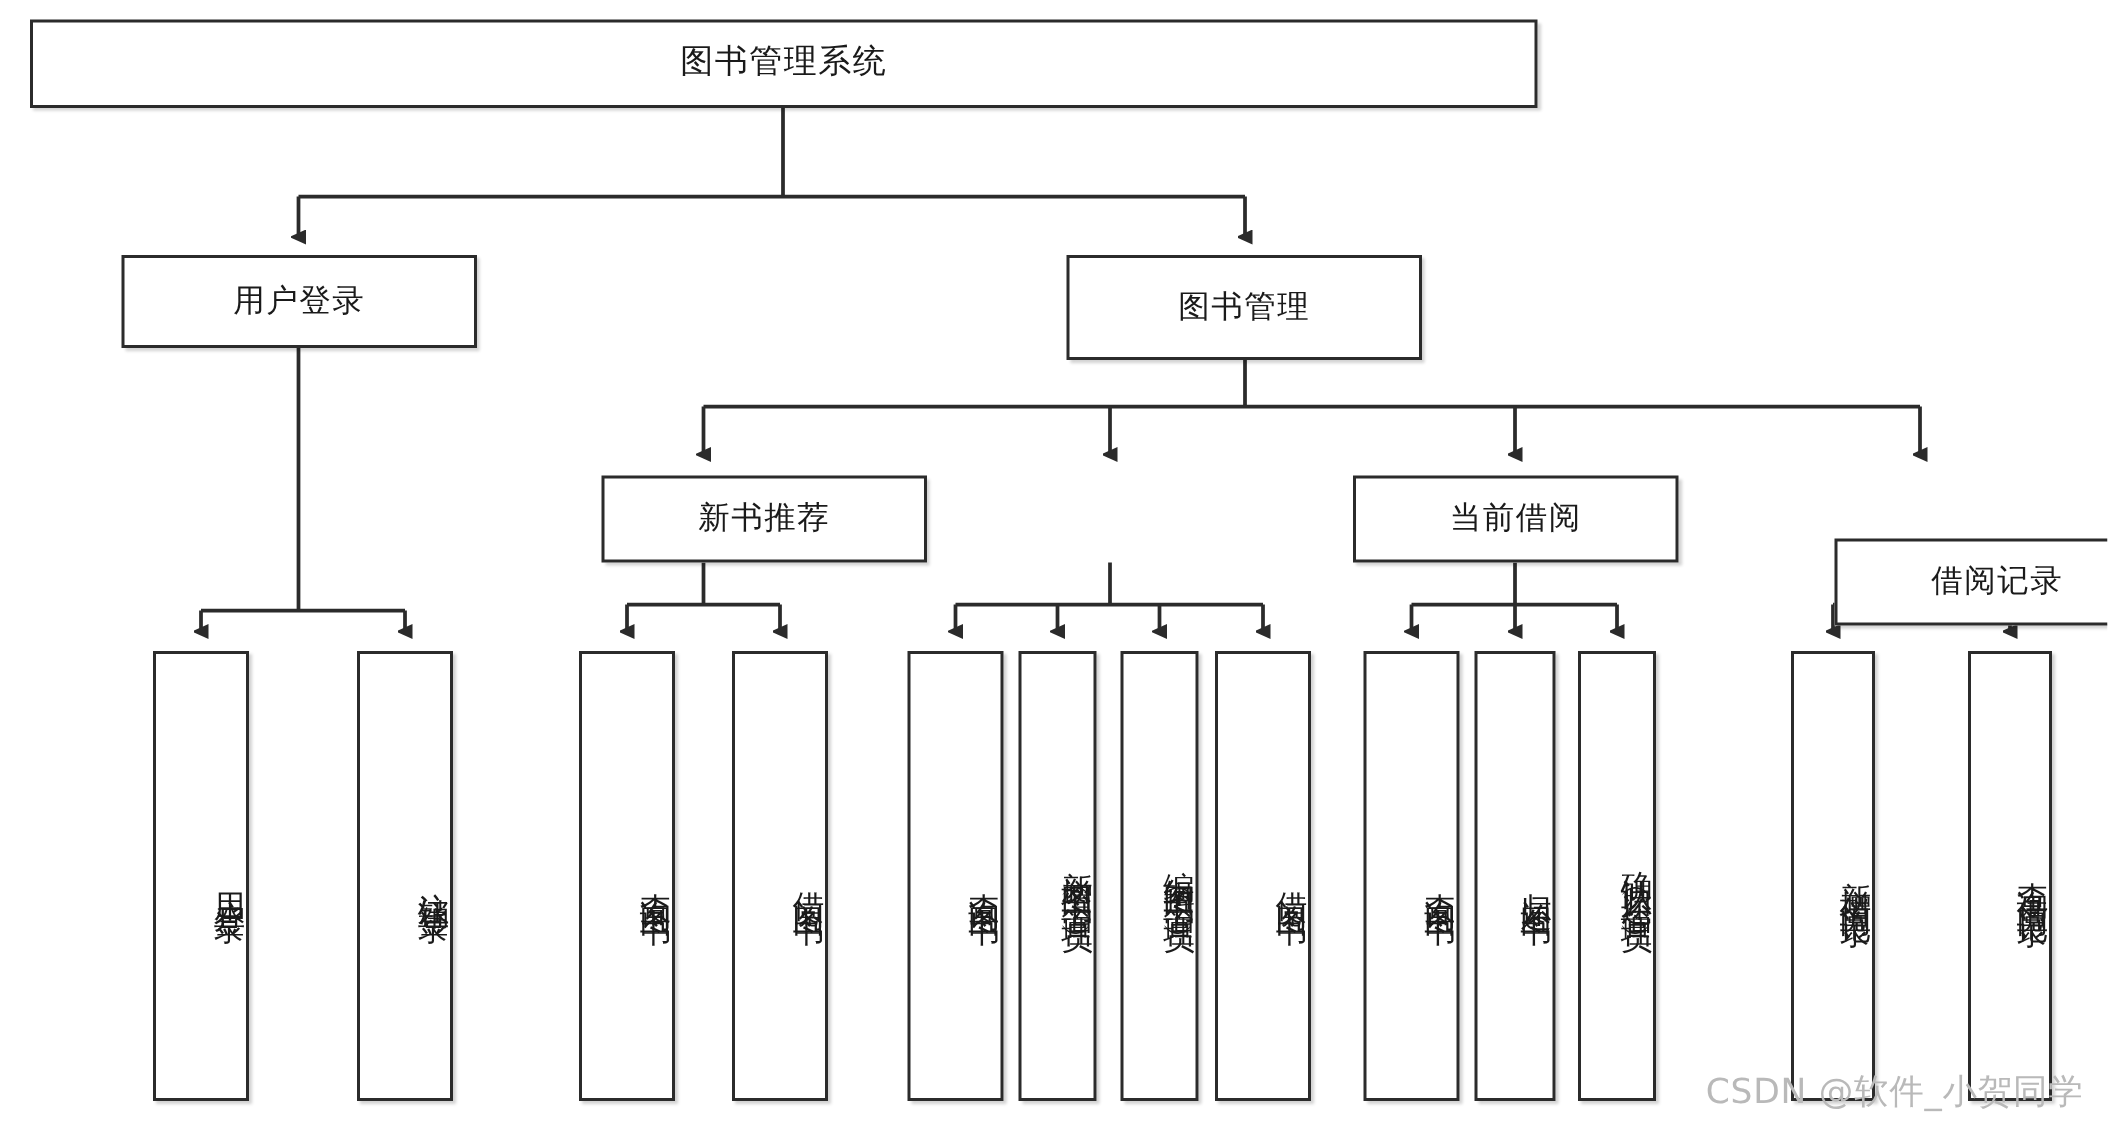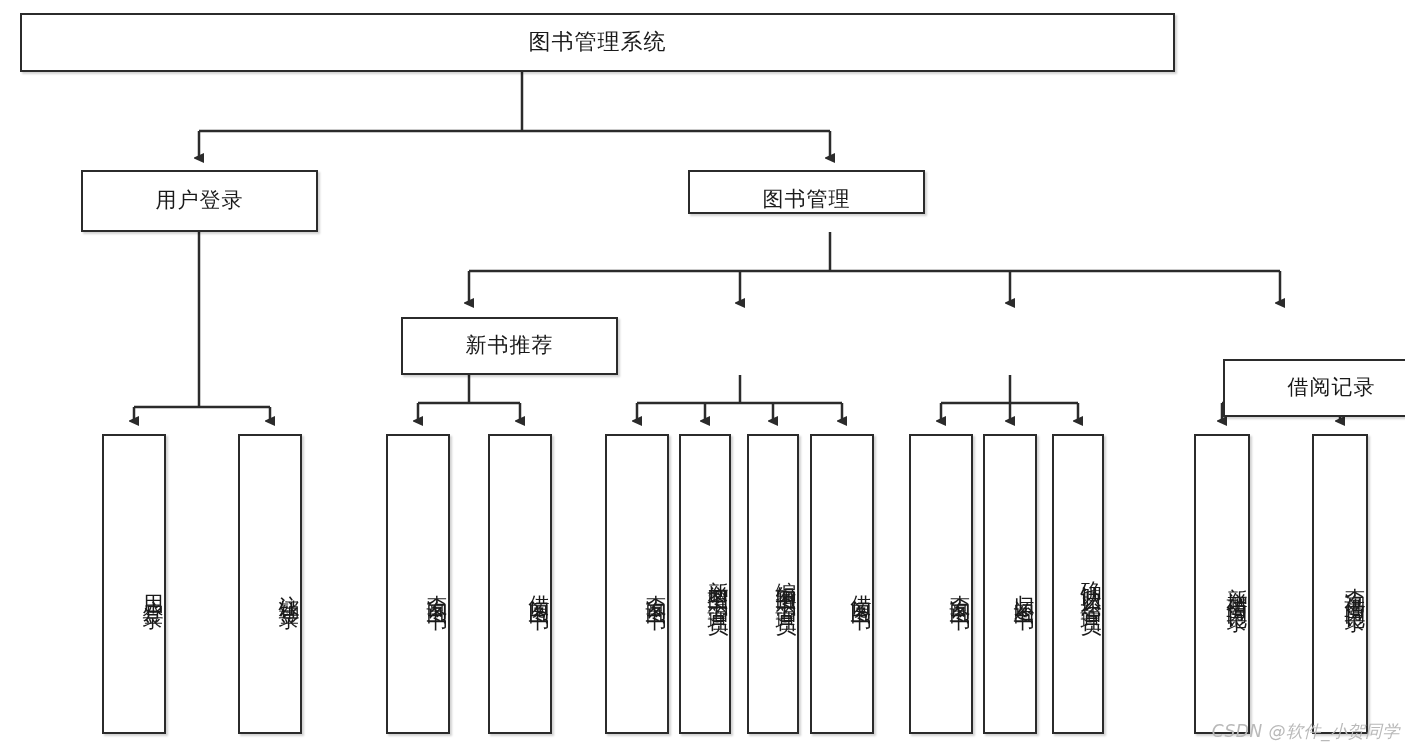--- a/index.html
+++ b/index.html
@@ -58,27 +58,26 @@
   .node.vert.tall-pad {
     padding-top: 4px;
   }
   .vlabel {
     writing-mode: vertical-rl;
     text-orientation: upright;
     white-space: nowrap;
   }
   .watermark {
     position: absolute;
-    right: 5px;
+    right: 16px;
     bottom: 4px;
-    font-size: 17px;
+    font-size: 23px;
     color: #b9b9b9;
     letter-spacing: 0.5px;
     white-space: nowrap;
-    font-style: italic;
   }
 </style>
 </head>
 <body>
 
 <div id="canvas">
 
   <svg id="edges" viewBox="0 0 1405 747" xmlns="http://www.w3.org/2000/svg">
     <defs>
       <marker id="arrow" markerWidth="10" markerHeight="10" refX="5" refY="5" orient="auto" markerUnits="userSpaceOnUse">
@@ -122,37 +121,40 @@
       <path d="M1010,403 L1010,421" marker-end="url(#arrow)"></path>
       <path d="M1078,403 L1078,421" marker-end="url(#arrow)"></path>
 
       <path d="M1280,375 L1280,403"></path>
       <path d="M1222,403 L1340,403"></path>
       <path d="M1222,403 L1222,421" marker-end="url(#arrow)"></path>
       <path d="M1340,403 L1340,421" marker-end="url(#arrow)"></path>
     </g>
   </svg>
 
-  <div class="node horiz root" style="left:20px; top:13px; width:1155px; height:59px;">
+  <div class="node horiz root" style="left:20px; top:13px; width:1005px; height:59px;">
     <span>图书管理系统</span>
   </div>
 
   <div class="node horiz" style="left:81px; top:170px; width:237px; height:62px;">
     <span>用户登录</span>
   </div>
 
-  <div class="node horiz" style="left:688px; top:170px; width:237px; height:44px;align-items:flex-end;">
+  <div class="node horiz" style="left:711px; top:170px; width:237px; height:70px;">
     <span>图书管理</span>
   </div>
 
   <div class="node horiz" style="left:361px; top:317px; width:217px; height:58px;margin-left:40px;">
     <span>新书推荐</span>
   </div>
 
 
+  <div class="node horiz" style="left:902px; top:317px; width:217px; height:58px;">
+    <span>当前借阅</span>
+  </div>
 
   <div class="node horiz" style="left:1223px; top:317px; width:217px; height:58px;margin-top:42px;">
     <span>借阅记录</span>
   </div>
 
   <div class="node vert" style="left:102px; top:434px; width:64px; height:300px;">
     <span class="vlabel">用户登录</span>
   </div>
 
   <div class="node vert" style="left:238px; top:434px; width:64px; height:300px;">

